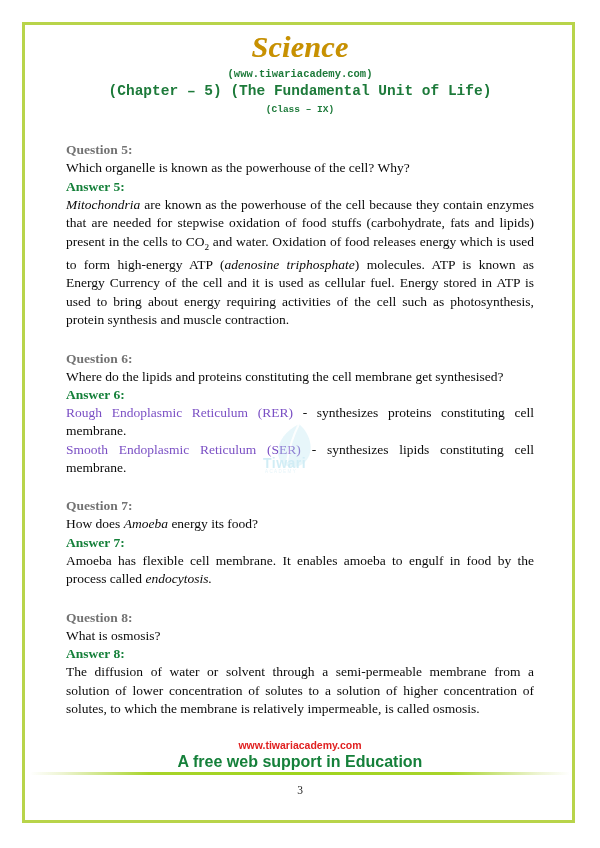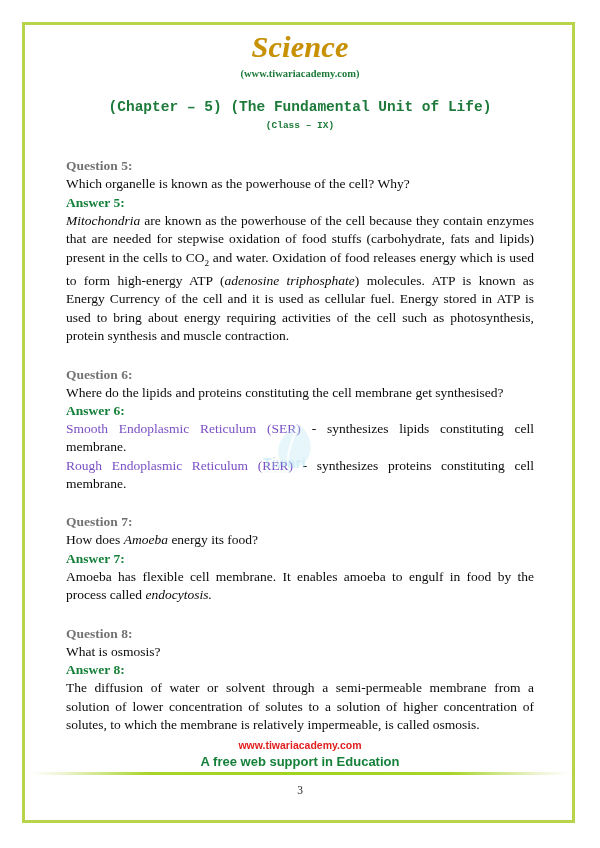--- a/index.html
+++ b/index.html
@@ -51,26 +51,26 @@
     font-weight: bold;
     font-size: 30px;
     line-height: 34px;
     color: #c89100;
     letter-spacing: 0.3px;
     margin: 0;
     text-shadow: 0.4px 0.4px 0 rgba(140,100,0,0.35);
   }
   .doc-site {
     text-align: center;
-    font-family: Liberation Serif, serif;
+    font-family: Liberation Mono, monospace;
     font-weight: bold;
     font-size: 10.5px;
     line-height: 16px;
     color: #1d7a3a;
-    margin: 2px 0 16px 0;
+    margin: 2px 0 0 0;
   }
   .doc-chapter {
     text-align: center;
     font-family: Liberation Mono, monospace;
     font-weight: bold;
     font-size: 14.5px;
     line-height: 19px;
     color: #1d7a3a;
     margin: 0 0 0 0;
   }
@@ -168,21 +168,21 @@
     font-family: "Liberation Sans", "DejaVu Sans", sans-serif;
     font-weight: bold;
     font-size: 10.5px;
     line-height: 15px;
     color: #e02020;
     margin: 0;
   }
   .footer-tag {
     font-family: "Liberation Sans", "DejaVu Sans", sans-serif;
     font-weight: bold;
-    font-size: 13px;
+    font-size: 16px;
     line-height: 15px;
     color: #15803a;
     margin: 1px 0 5px 0;
   }
   #footer-rule {
     position: absolute;
     left: 30px;
     top: 772px;
     width: 540px;
     height: 3px;
@@ -227,22 +227,22 @@
       <div class="q-label">Question 5:</div>
       <div class="q-text">Which organelle is known as the powerhouse of the cell? Why?</div>
       <div class="a-label">Answer 5:</div>
       <div class="a-text"><i>Mitochondria</i><span> are known as the powerhouse of the cell because they contain enzymes that are needed for stepwise oxidation of food stuffs (carbohydrate, fats and lipids) present in the cells to CO</span><sub>2</sub><span> and water. Oxidation of food releases energy which is used to form high-energy ATP (</span><i>adenosine triphosphate</i><span>) molecules. ATP is known as Energy Currency of the cell and it is used as cellular fuel. Energy stored in ATP is used to bring about energy requiring activities of the cell such as photosynthesis, protein synthesis and muscle contraction.</span></div>
     </div>
 
     <div class="qa-block">
       <div class="q-label">Question 6:</div>
       <div class="q-text">Where do the lipids and proteins constituting the cell membrane get synthesised?</div>
       <div class="a-label">Answer 6:</div>
+      <div class="a-text tight"><span class="purple">Rough Endoplasmic Reticulum (RER)</span><span> - synthesizes proteins constituting cell membrane.</span></div>
       <div class="a-text tight"><span class="purple">Smooth Endoplasmic Reticulum (SER)</span><span> - synthesizes lipids constituting cell membrane.</span></div>
-      <div class="a-text tight"><span class="purple">Rough Endoplasmic Reticulum (RER)</span><span> - synthesizes proteins constituting cell membrane.</span></div>
     </div>
 
     <div class="qa-block">
       <div class="q-label">Question 7:</div>
       <div class="q-text"><span>How does </span><i>Amoeba</i><span> energy its food?</span></div>
       <div class="a-label">Answer 7:</div>
       <div class="a-text"><span>Amoeba has flexible cell membrane. It enables amoeba to engulf in food by the process called </span><i>endocytosis.</i></div>
     </div>
 
     <div class="qa-block">

